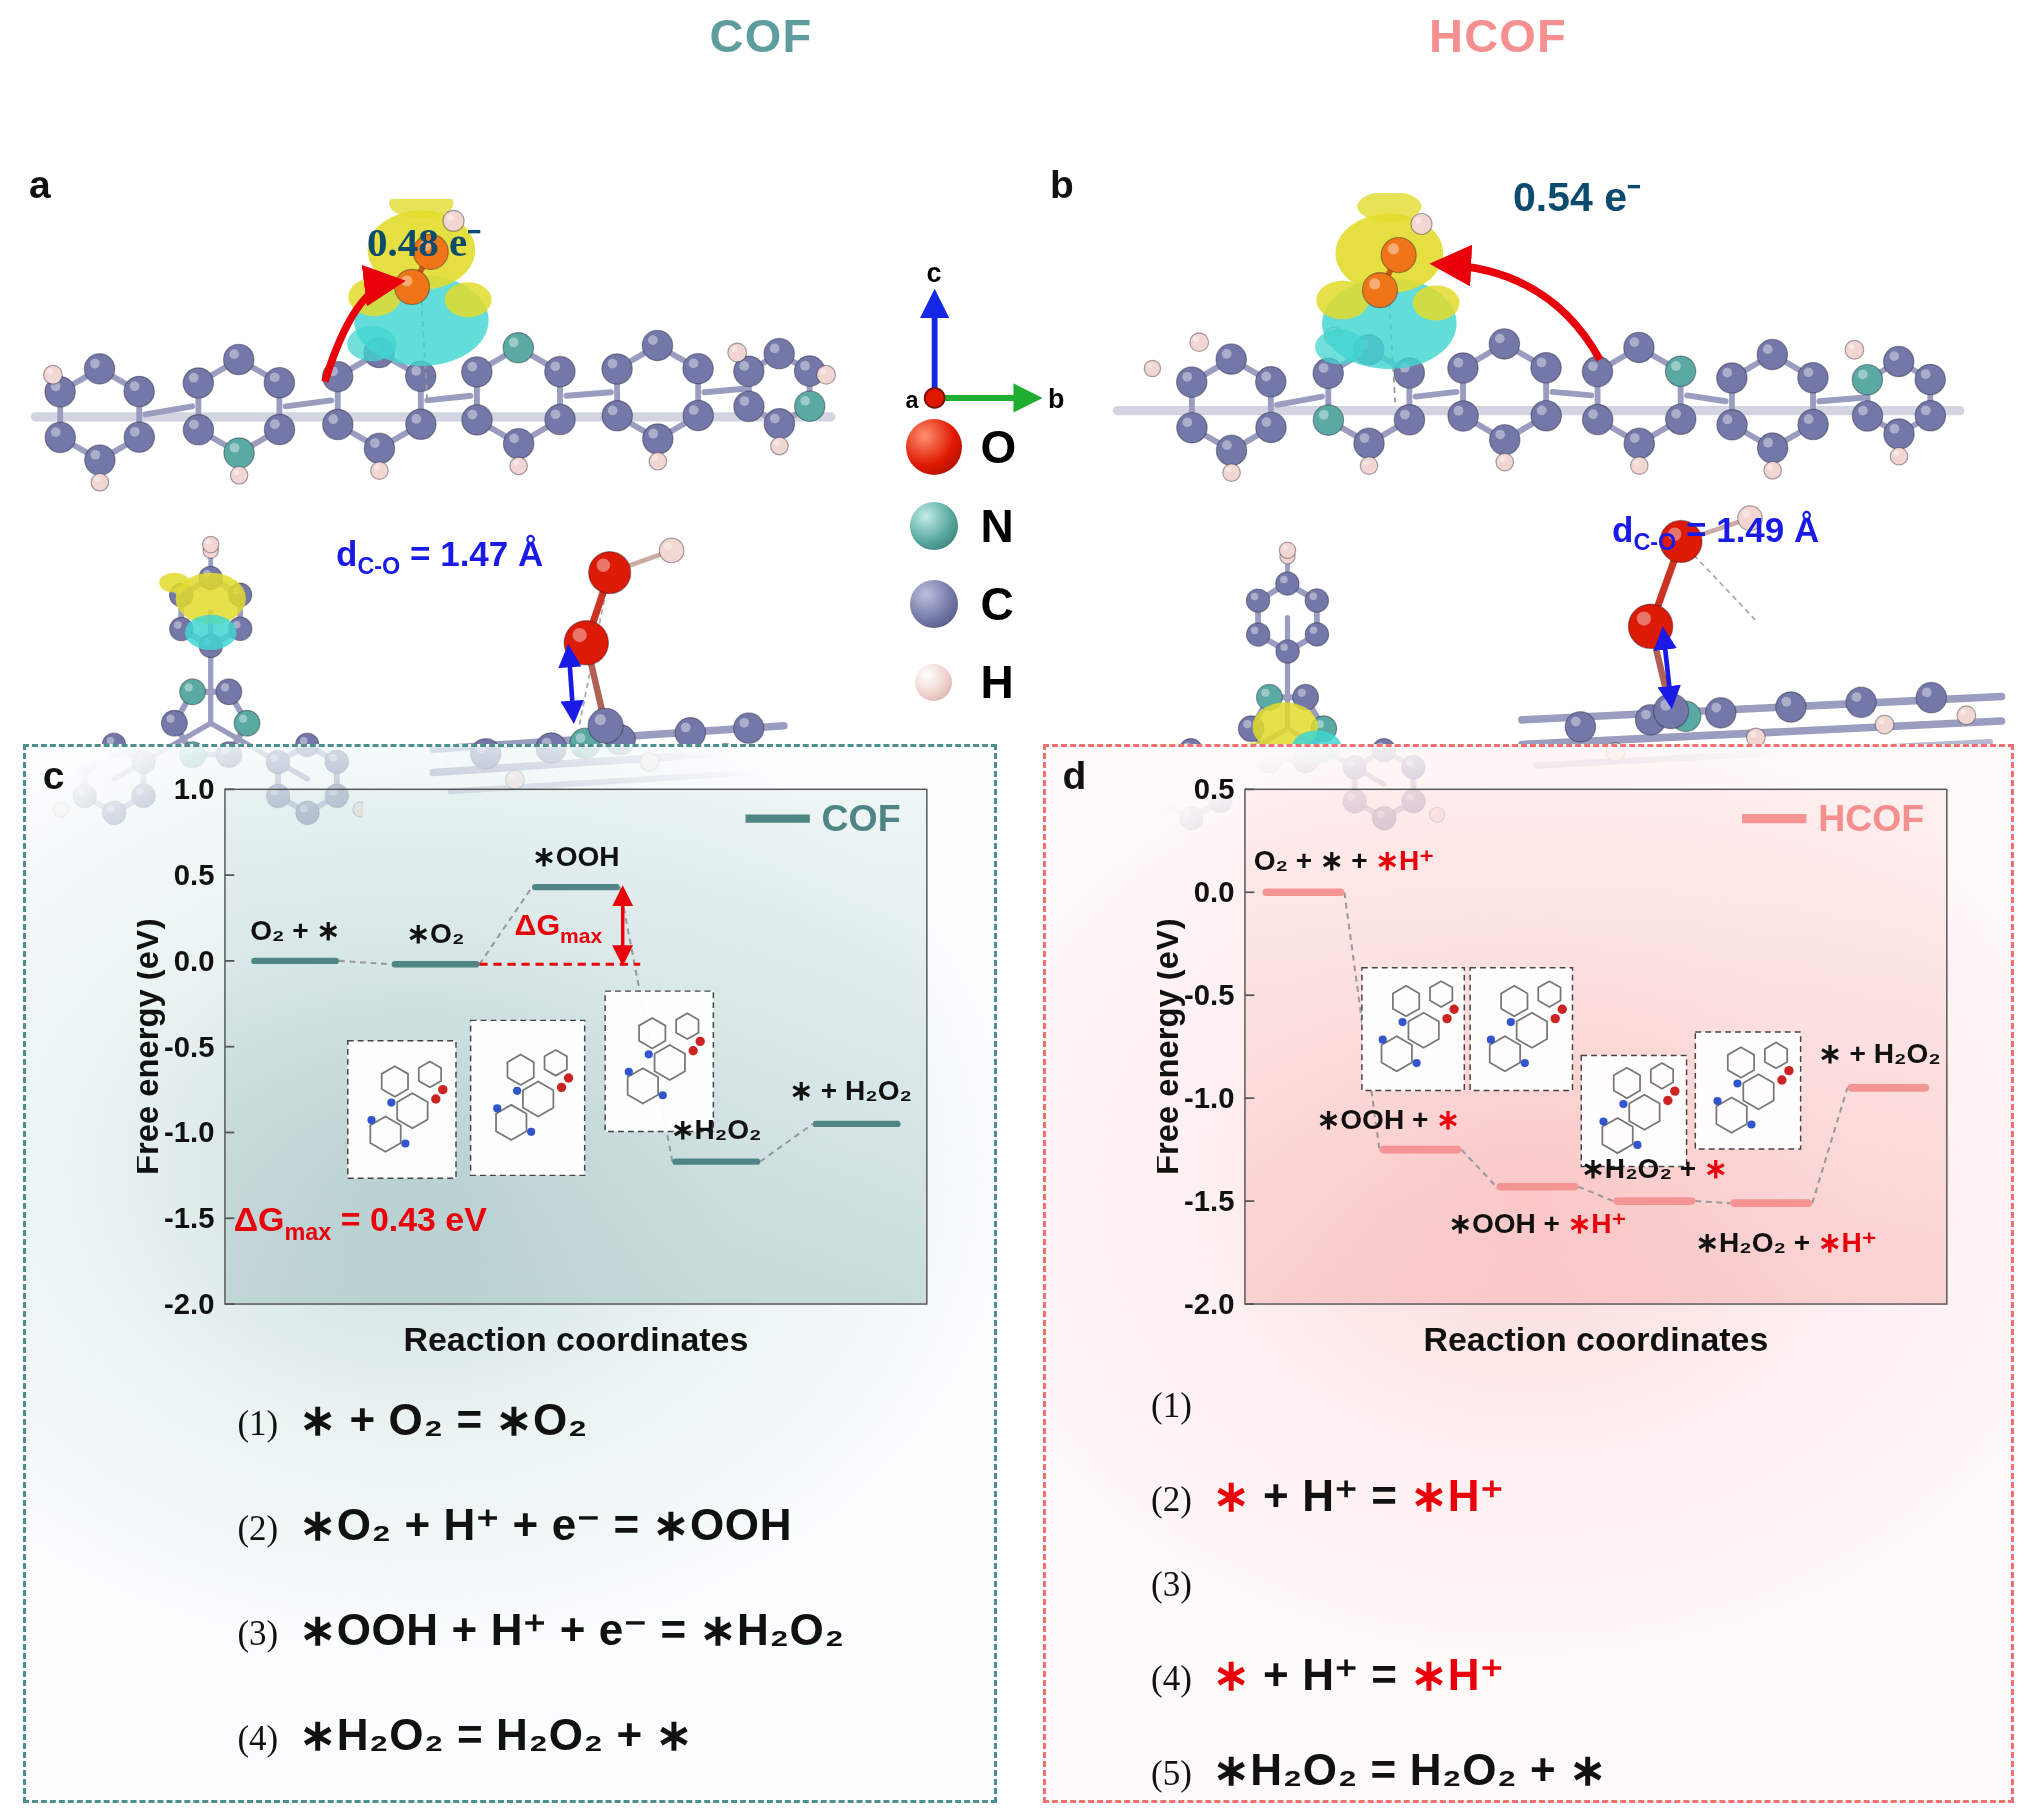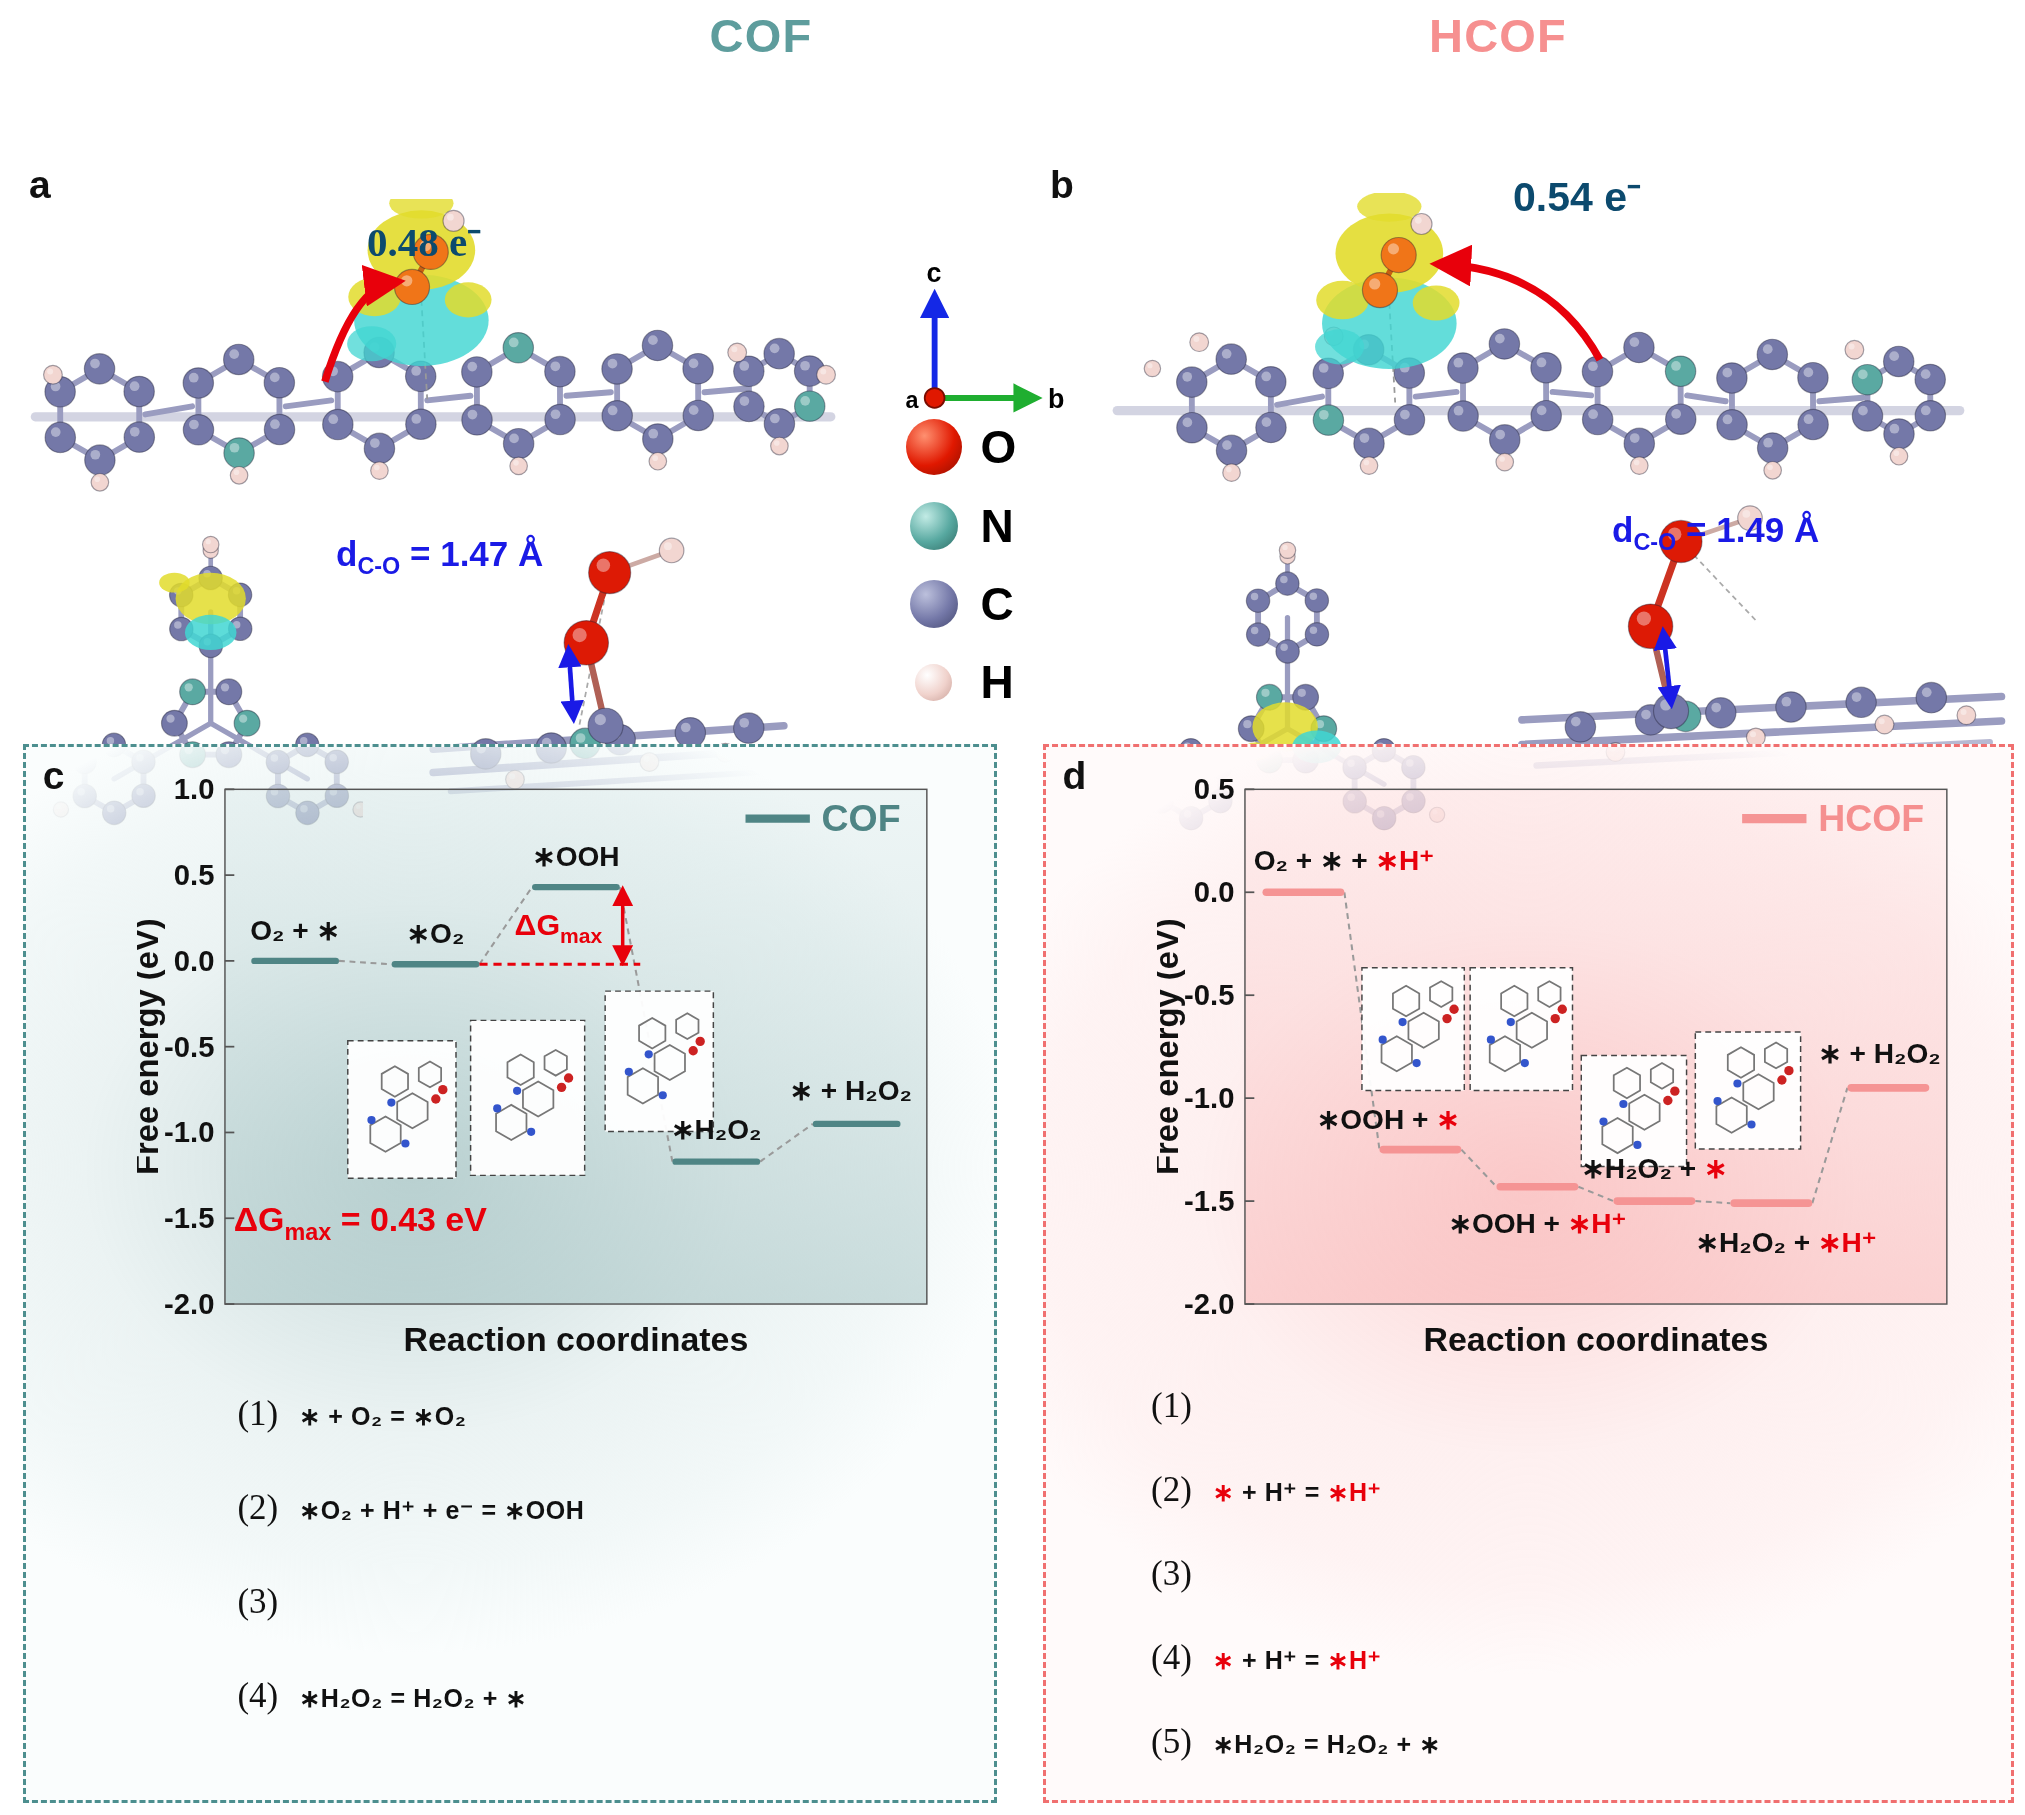--- a/index.html
+++ b/index.html
@@ -18,21 +18,21 @@
   #panel-c-box{left:23.4px;border:3.5px dashed #4d8f8f;
     background:radial-gradient(ellipse 62% 46% at 40% 40%, rgba(118,163,163,.40), rgba(165,200,200,.22) 55%, rgba(235,244,244,.65) 82%, #fafdfd);}
   #panel-d-box{left:1043px;width:971px;border:3.5px dashed #f07070;
     background:radial-gradient(ellipse 62% 46% at 50% 42%, rgba(248,158,158,.42), rgba(250,195,195,.25) 55%, rgba(254,238,238,.7) 82%, #fffafa);}
   .chart-svg{position:absolute;left:111px;top:16.4px;}
   .rx-list{position:absolute;display:flex;flex-direction:column;}
   #rx-c{left:211px;top:647px;gap:54px;}
   #rx-d{left:105px;top:639px;gap:44px;}
   .rx-row{display:flex;align-items:baseline;gap:21px;}
   .rx-num{font-family:"Liberation Serif",serif;font-size:35px;color:#111;}
-  .rx-formula{font-size:25px;font-weight:bold;color:#111;letter-spacing:0.6px;}
+  .rx-formula{font-size:44px;font-weight:bold;color:#111;letter-spacing:0.6px;}
   .red{color:#e8000b;}
   .legend-row{position:absolute;left:904px;display:flex;align-items:center;gap:17.6px;}
   .sphere-holder{width:59px;display:flex;justify-content:center;}
   .sphere{border-radius:50%;}
   .sphere-O{width:56px;height:56px;background:radial-gradient(circle at 33% 30%, #ff9070, #e01800 55%, #8d0e00);}
   .sphere-N{width:48px;height:48px;background:radial-gradient(circle at 33% 30%, #c2ebe5, #57a8a0 55%, #2f6b64);}
   .sphere-C{width:48px;height:48px;background:radial-gradient(circle at 33% 30%, #bcc0dc, #7478a8 55%, #44486f);}
   .sphere-H{width:37px;height:37px;background:radial-gradient(circle at 33% 30%, #ffffff, #f0d2cc 55%, #c9a098);}
   .legend-letter{font-size:46px;font-weight:bold;color:#000;}
 </style>
@@ -749,20 +749,21 @@
       <div class="rx-row">
         <span class="rx-num">(1)</span>
         <span class="rx-formula"><span>∗ + O₂ = ∗O₂</span></span>
       </div>
       <div class="rx-row">
         <span class="rx-num">(2)</span>
         <span class="rx-formula"><span>∗O₂ + H⁺ + e⁻ = ∗OOH</span></span>
       </div>
       <div class="rx-row">
         <span class="rx-num">(3)</span>
+        <span class="rx-formula"><span>∗OOH + H⁺ + e⁻ = ∗H₂O₂</span></span>
       </div>
       <div class="rx-row">
         <span class="rx-num">(4)</span>
         <span class="rx-formula"><span>∗H₂O₂ = H₂O₂ + ∗</span></span>
       </div>
     </div>
 </div>
 
 <div class="panel-box" id="panel-d-box">
   <div class="abs panel-letter" style="left:16.4px;top:7px;">d</div>

